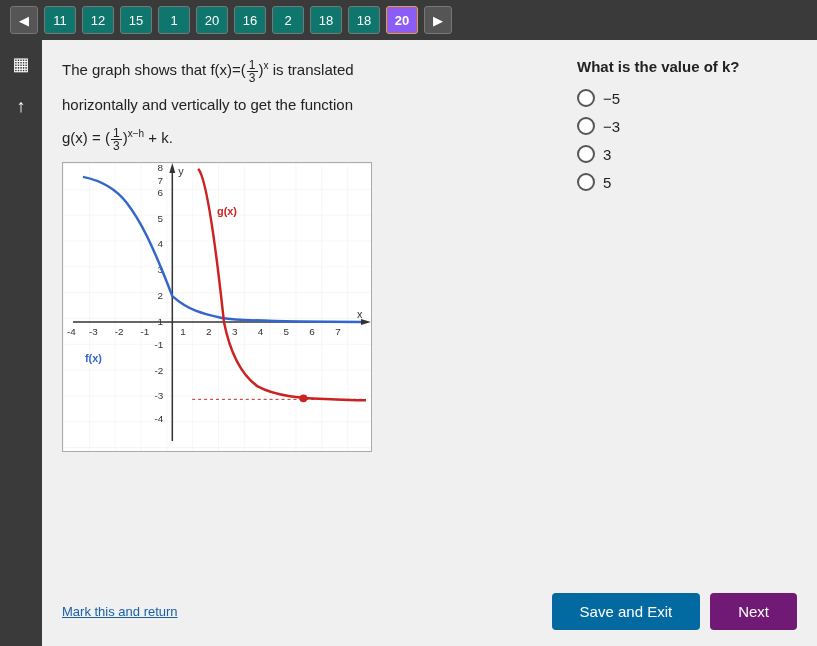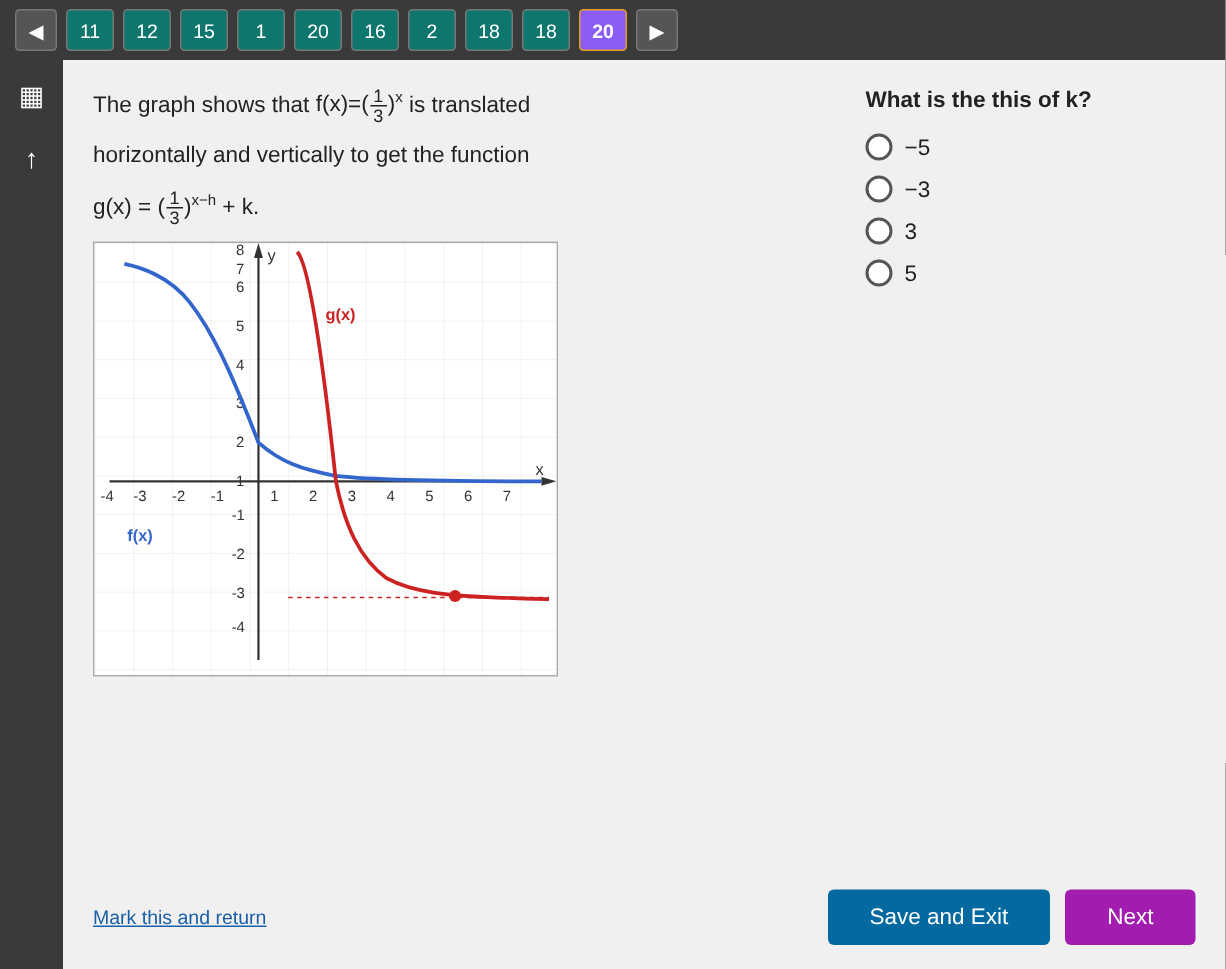--- a/index.html
+++ b/index.html
@@ -178,21 +178,21 @@
       background: #0369a1;
       color: white;
       border: none;
       padding: 10px 28px;
       font-size: 15px;
       cursor: pointer;
       border-radius: 4px;
     }
 
     .btn-next {
-      background: #a21caf;
+      background: #701a75;
       color: white;
       border: none;
       padding: 10px 28px;
       font-size: 15px;
       cursor: pointer;
       border-radius: 4px;
     }
 
     
     .graph-svg {
@@ -323,21 +323,21 @@
 
             <line x1="130" y1="160" x2="305" y2="160" stroke="#3366cc" stroke-width="0" stroke-dasharray="3,3"></line>
 
             <circle cx="242" cy="237" r="4" fill="#cc2222"></circle>
 
           </svg>
         </div>
       </div>
 
       <div class="right-content">
-        <div class="question-label">What is the this of k?</div>
+        <div class="question-label">What is the value of k?</div>
 
         <div class="answer-option">
           <div class="radio-circle"></div>
           <span class="answer-label">−5</span>
         </div>
 
         <div class="answer-option">
           <div class="radio-circle"></div>
           <span class="answer-label">−3</span>
         </div>

